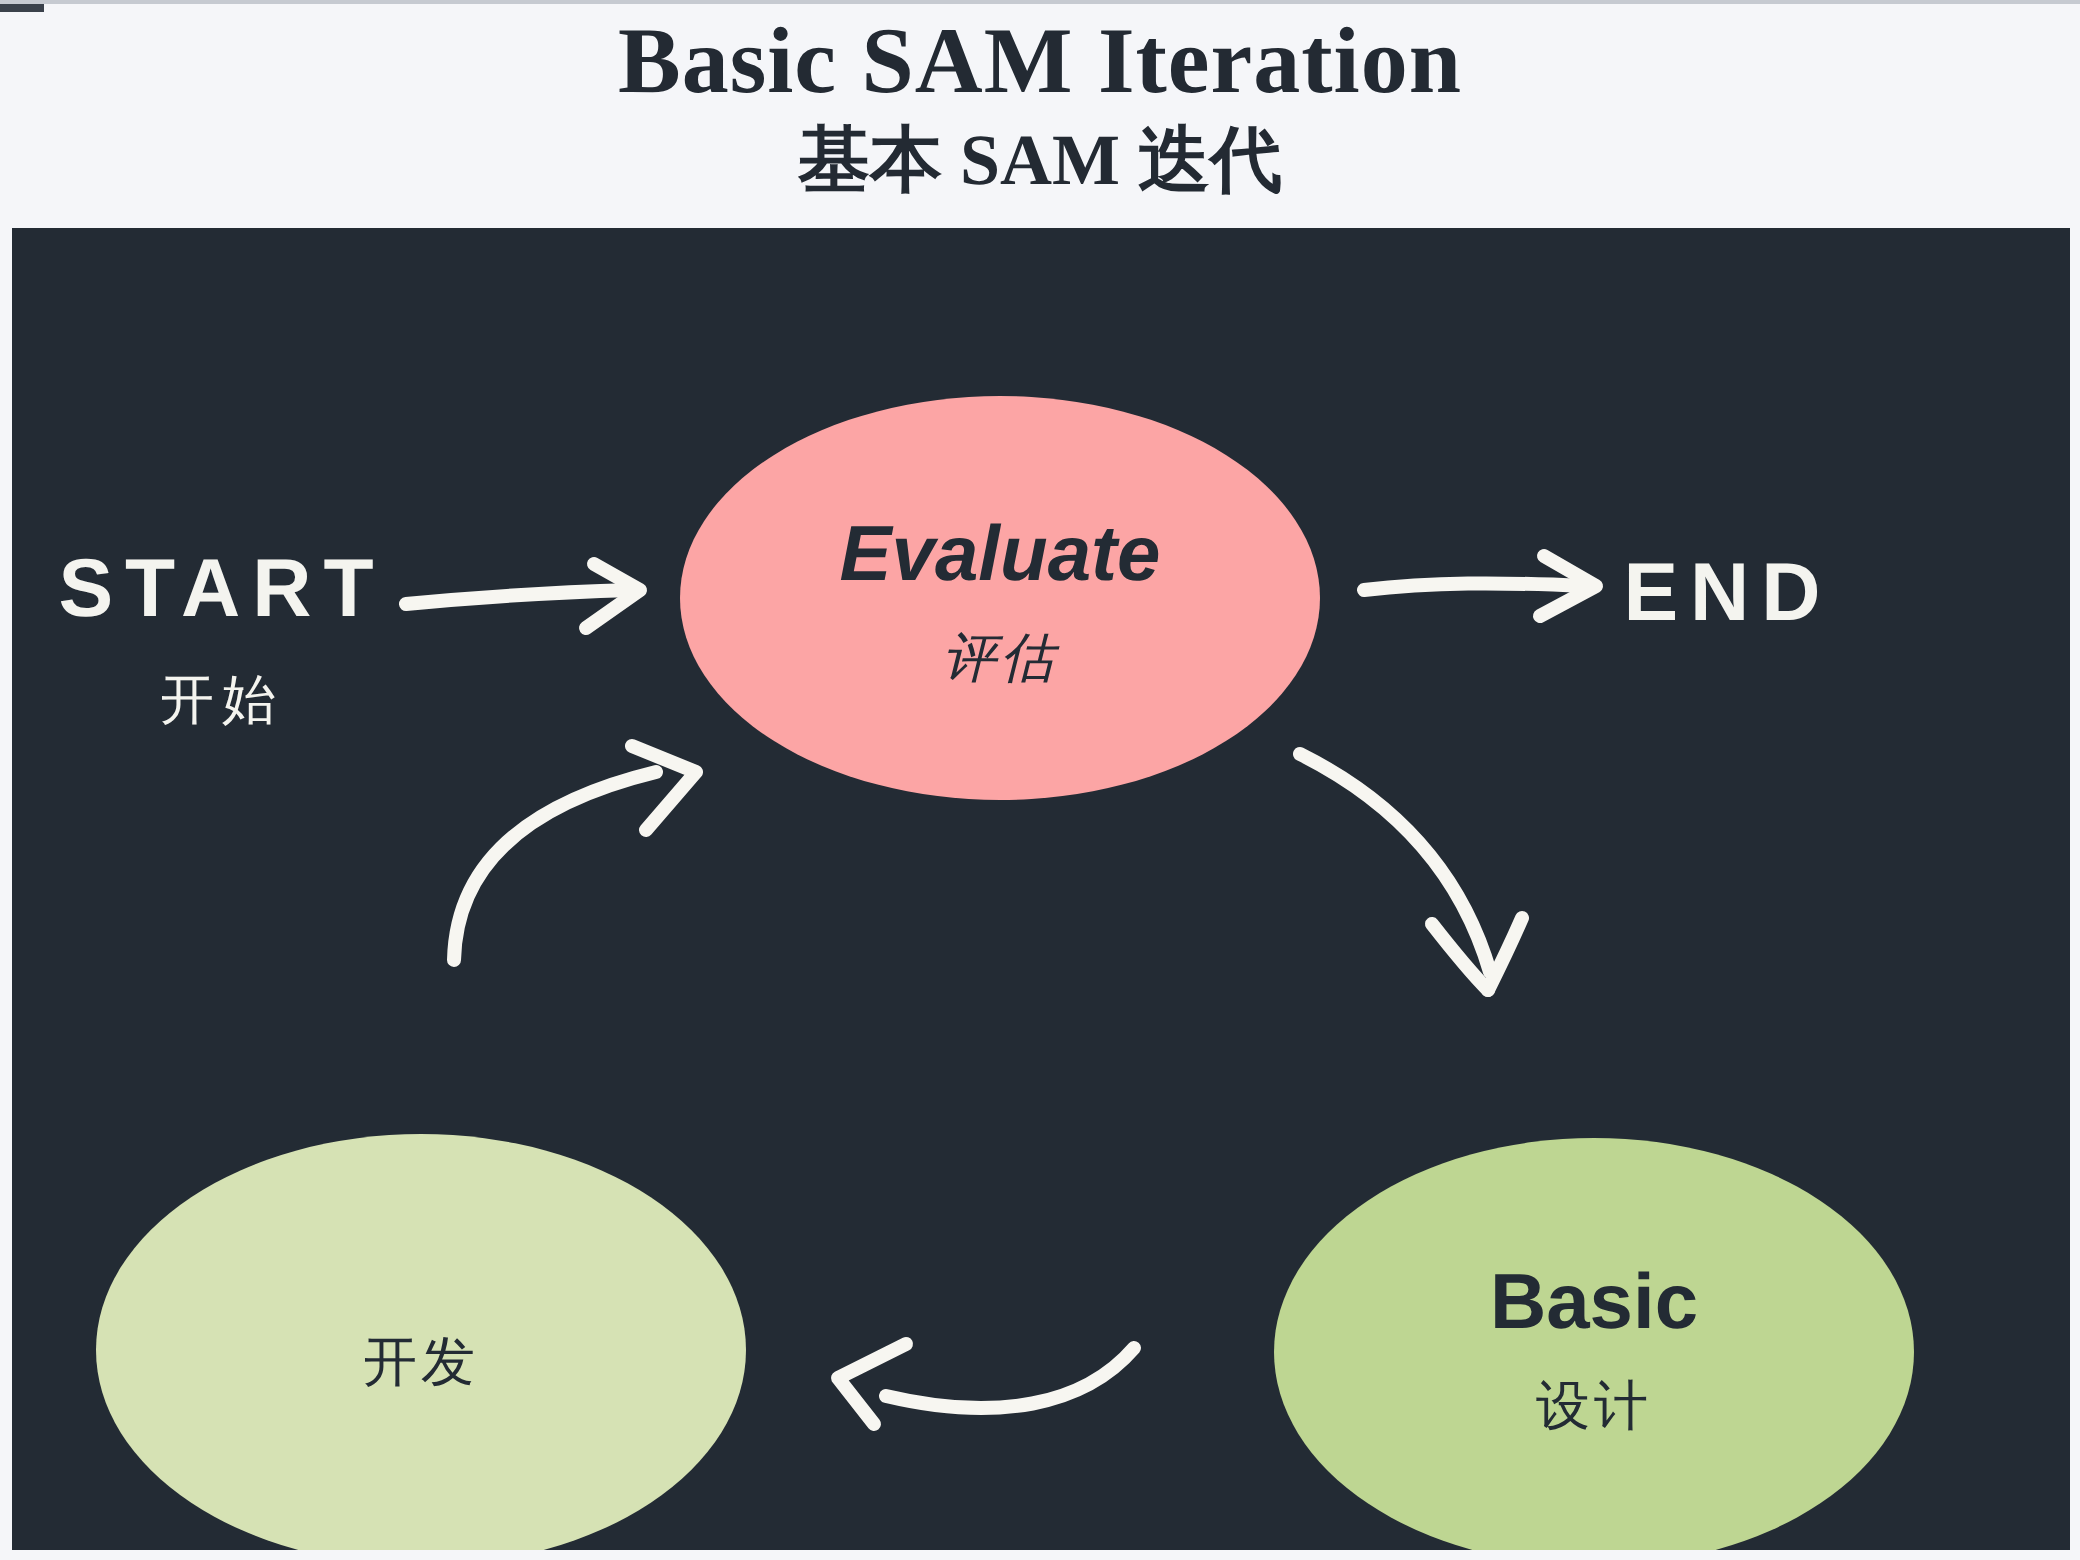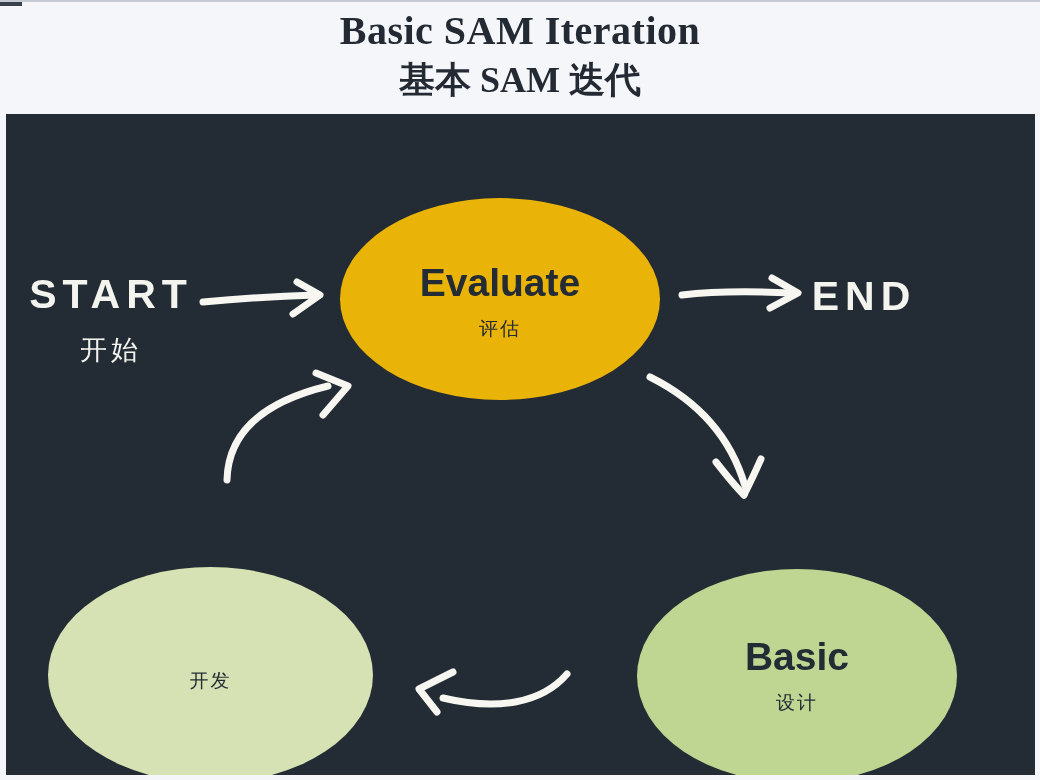--- a/index.html
+++ b/index.html
@@ -14,21 +14,21 @@
     position:absolute;left:0;top:0;width:22px;height:4px;background:#3a414b;
   }
   
   .title-wrap{
     position:absolute;left:0;top:0;width:1040px;height:112px;text-align:center;
     color:#232a33;
     font-family:"Liberation Serif","DejaVu Serif",serif;
   }
   .title-en{
     position:absolute;left:0;top:6px;width:100%;
-    font-size:40px;font-weight:600;line-height:46px;letter-spacing:0.5px;
+    font-size:47px;font-weight:600;line-height:46px;letter-spacing:0.5px;
   }
   .title-zh{
     position:absolute;left:0;top:53px;width:100%;
     font-size:36px;font-weight:700;line-height:50px;
   }
   
   .panel{
     position:absolute;left:6px;top:112px;width:1029px;height:661px;
     overflow:hidden;
   }
@@ -48,21 +48,21 @@
   }
   .terminal-start{left:15px;top:158px;}
   .terminal-end{left:768px;top:160px;}
   
   .node{
     position:absolute;border-radius:50%;
     display:flex;flex-direction:column;align-items:center;justify-content:center;
     color:#232b34;text-align:center;
   }
   .node .label{font-size:39px;font-weight:700;line-height:42px;}
-  .node .zh{font-size:19px;font-weight:500;margin-top:12px;letter-spacing:2px;}
+  .node .zh{font-size:27px;font-weight:500;margin-top:12px;letter-spacing:2px;}
   .node-evaluate{left:334px;top:84px;width:320px;height:202px;padding-top:6px;box-sizing:border-box;}
   .node-develop{left:42px;top:453px;width:325px;height:216px;}
   .node-design{left:631px;top:455px;width:320px;height:214px;}
 </style>
 </head>
 <body>
 
 <div class="corner-artifact"></div>
 
 <div class="title-wrap">
@@ -103,21 +103,21 @@
 
   <div class="terminal terminal-start">
     <div class="big">START</div>
     <div class="zh">开始</div>
   </div>
 
   <div class="terminal terminal-end">
     <div class="big">END</div>
   </div>
 
-  <div class="node node-evaluate" style="background-color: #eab308;">
+  <div class="node node-evaluate" style="background-color: #fca5a5; font-style: italic;">
     <div class="label">Evaluate</div>
     <div class="zh">评估</div>
   </div>
 
   <div class="node node-develop" style="background-color: rgb(214, 226, 180);">
     <div class="zh">开发</div>
   </div>
 
   <div class="node node-design" style="background-color: rgb(190, 214, 146);">
     <div class="label">Basic</div>

